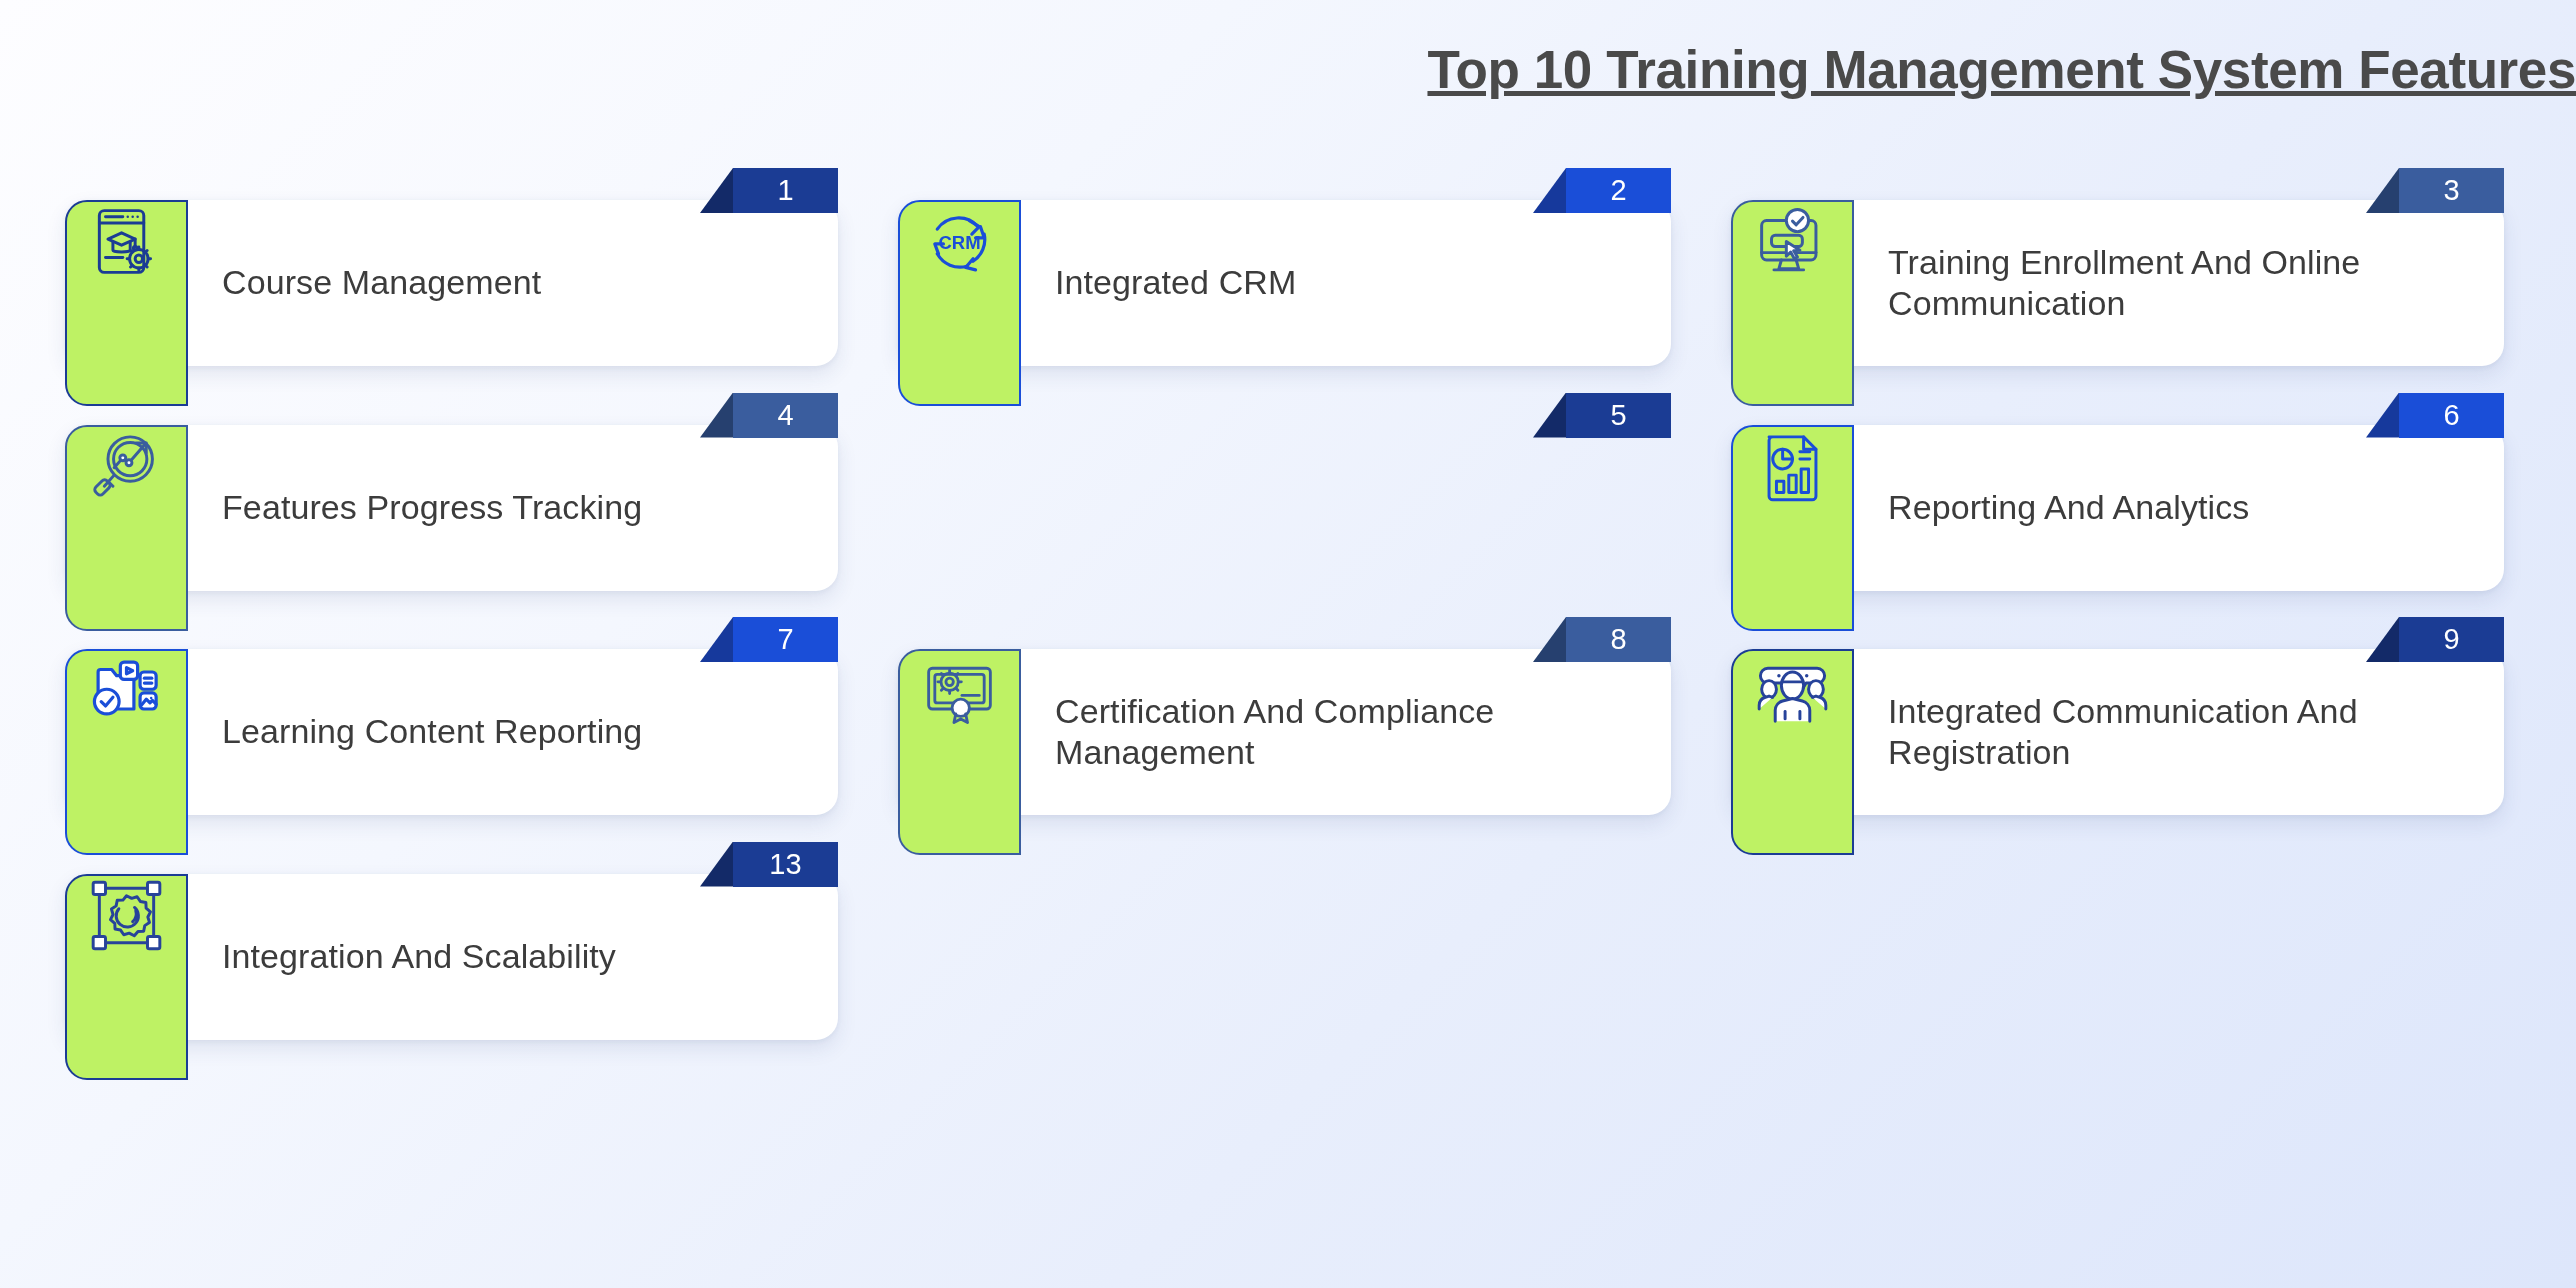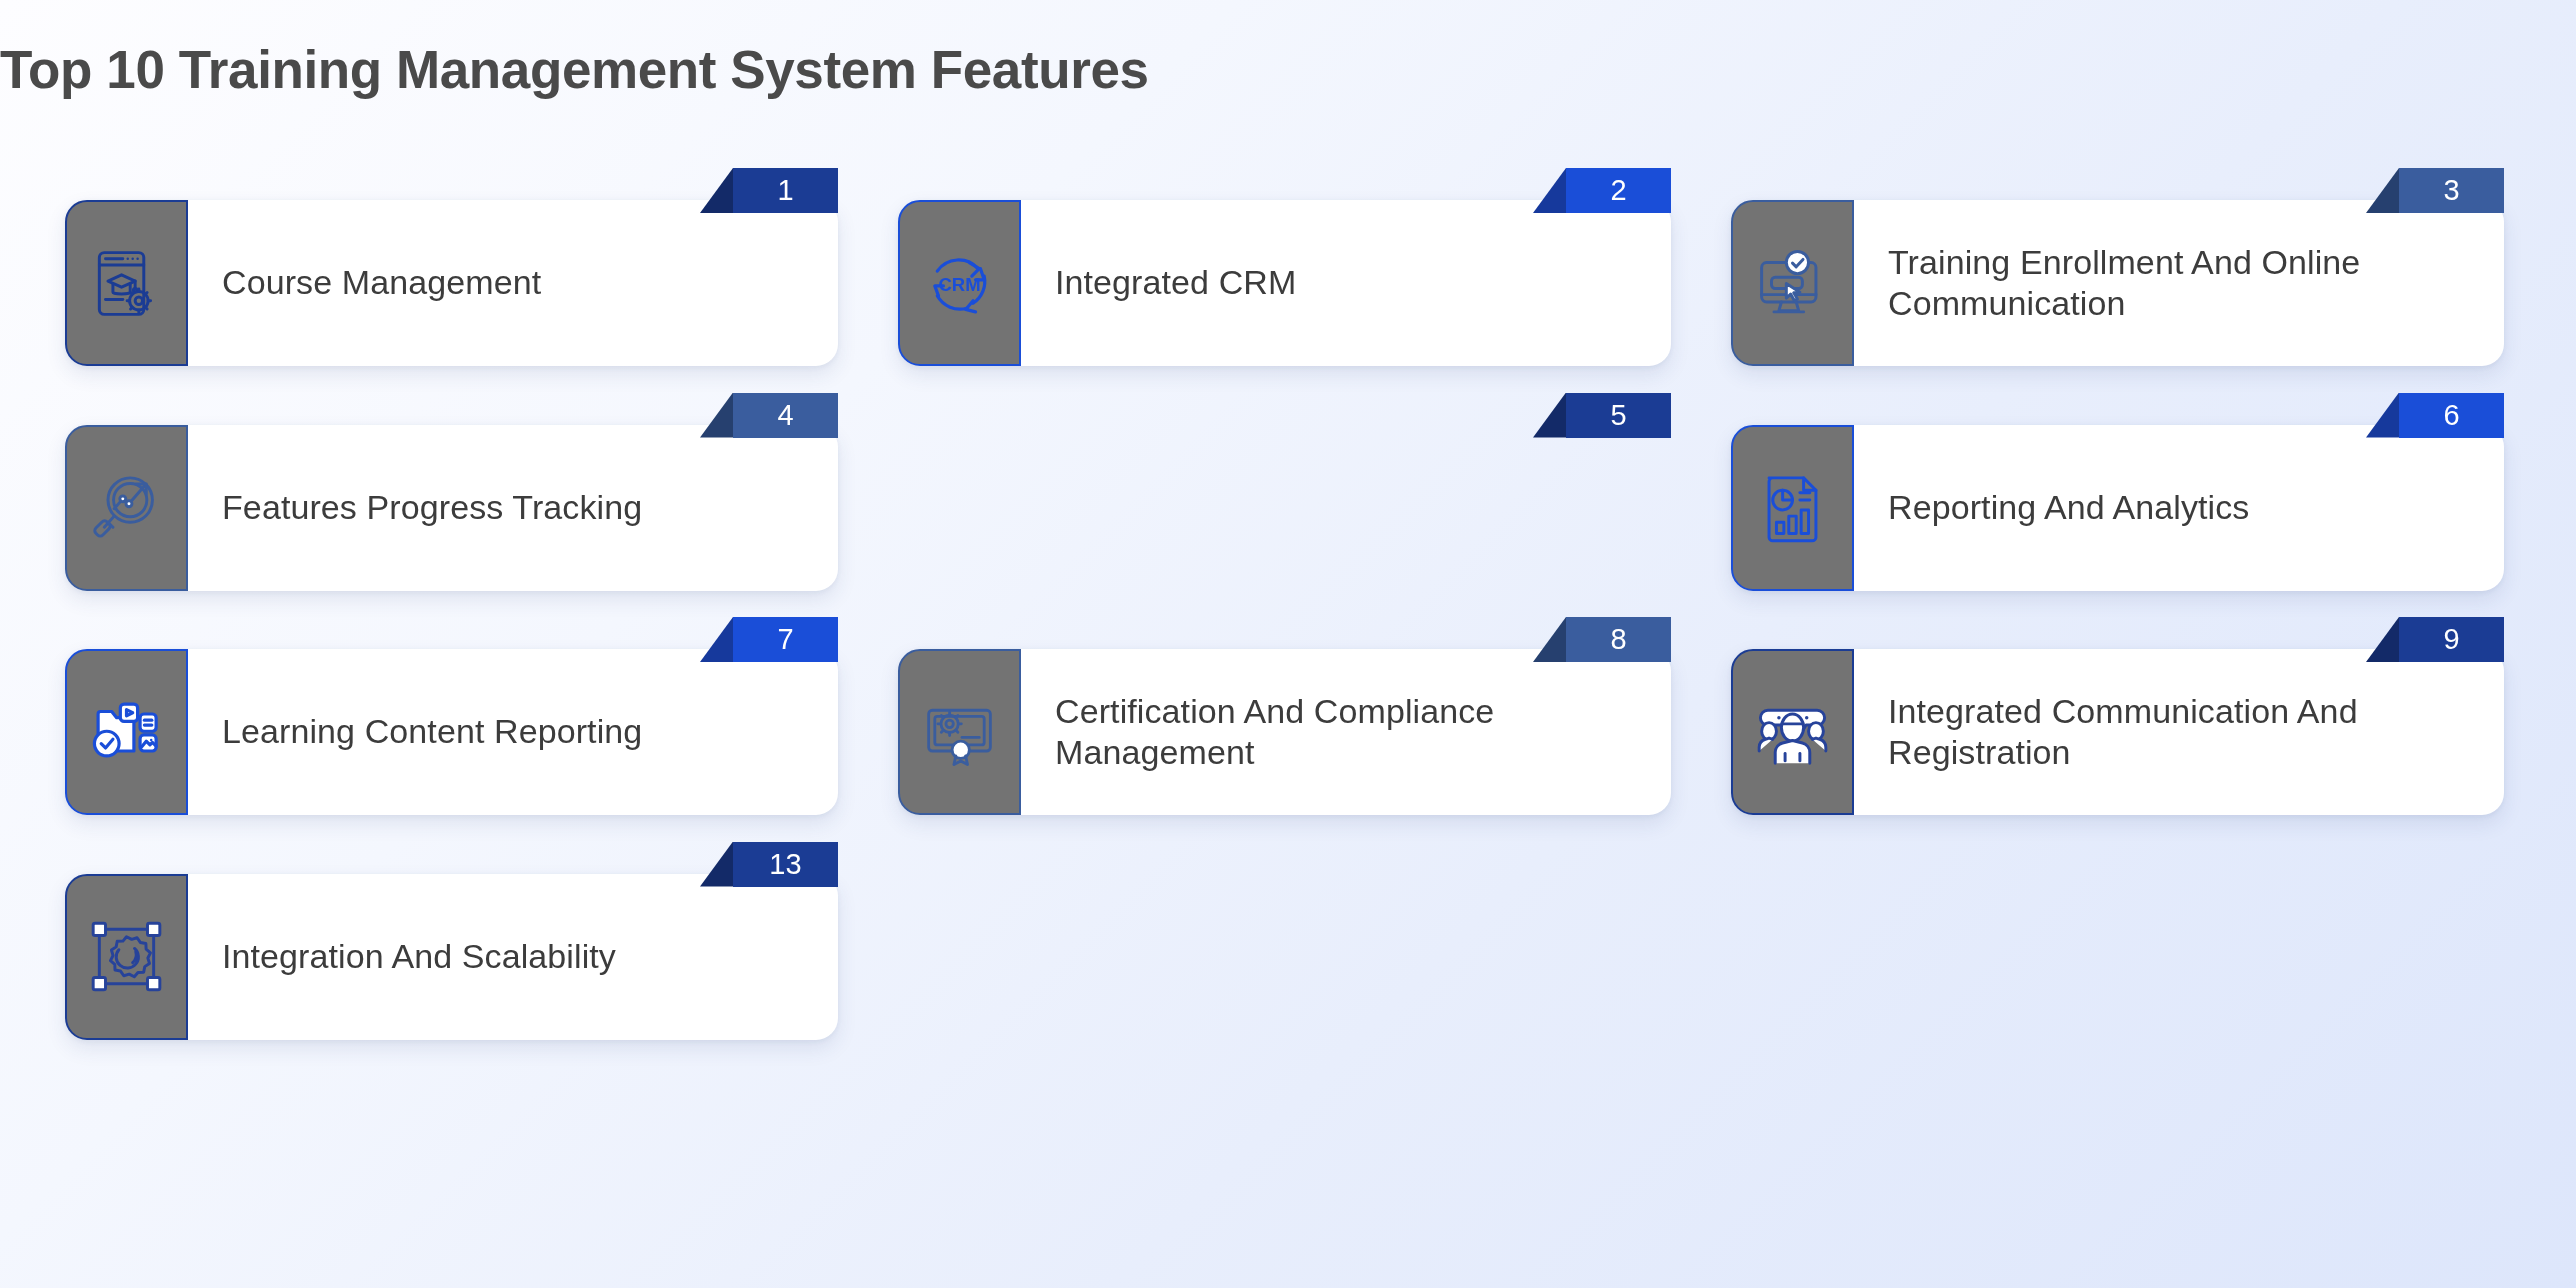--- a/index.html
+++ b/index.html
@@ -12,27 +12,28 @@
 
   body {
     font-family: "Liberation Sans", sans-serif;
     background: linear-gradient(135deg, #fdfdff 0%, #f4f7fe 32%, #e8eefc 62%, #dde6fb 100%);
     position: relative;
   }
 
   
   .title {
     width: 100%;
-    text-align: left;
+    text-align: right;
     font-size: 53px;
     font-weight: bold;
     color: #4a4a4a;
     letter-spacing: -0.4px;
     padding-top: 39px;
     white-space: nowrap;
+    text-decoration: underline;
   }
 
   
   .grid {
     position: absolute;
     left: 65px;
     top: 168px;
     width: 2456px;
     display: grid;
     grid-template-columns: repeat(3, 807px);
@@ -68,27 +69,26 @@
     border-radius: 22px;
     box-shadow: 0 8.6px 20.6px rgba(40, 62, 120, 0.10),
                 0 1.7px 5.2px rgba(40, 62, 120, 0.06);
   }
 
   
   .icon-box {
     position: relative;
     z-index: 2;
     width: 123px;
-    height: 166px;
+    height: 206px;
     flex: none;
     border: 2.6px solid #27439a;
     border-radius: 22px 0 0 22px;
-    background: #737373;
+    background: #bef264;
     display: flex;
-    align-items: center;
     justify-content: center;
   }
   .icon-box.tone-bright   { border-color: #1a4ed8; }
   .icon-box.tone-deep     { border-color: #1b3c94; }
   .icon-box.tone-muted    { border-color: #3a5d9e; }
 
   .icon-box svg { display: block; }
 
   .card-label {
     position: relative;

